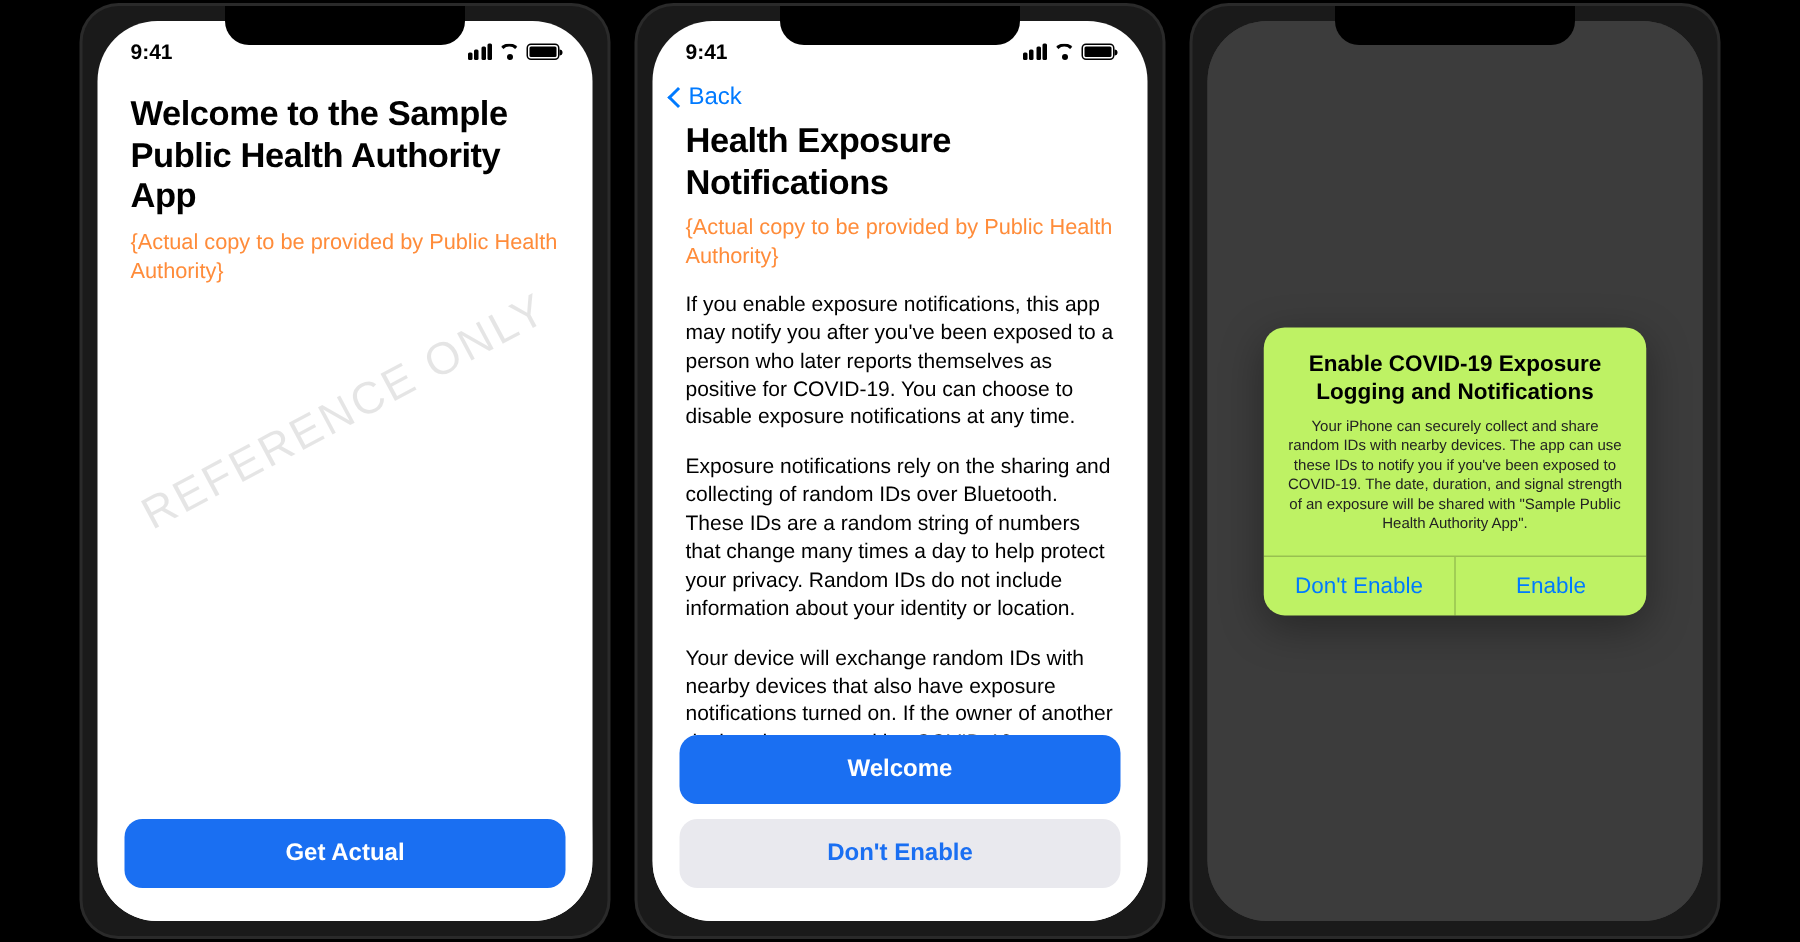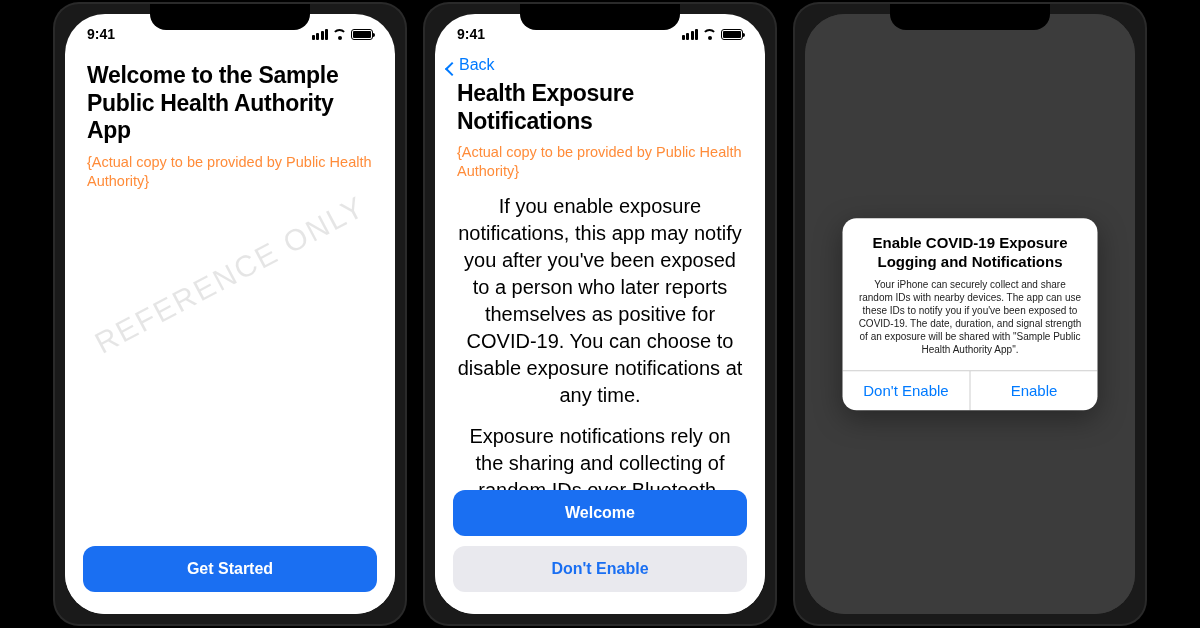--- a/index.html
+++ b/index.html
@@ -105,21 +105,21 @@
     position: relative;
   }
   .battery::before{
     content:"";position:absolute;left:1px;top:1px;bottom:1px;right:1px;background:#000;border-radius:1px;
   }
   .battery::after{
     content:"";position:absolute;right:-3px;top:3px;width:2px;height:4px;background:#000;border-radius:0 2px 2px 0;
   }
   .nav-back {
     display: flex;
-    align-items: flex-end;
+    align-items: center;
     gap: 2px;
     padding: 2px 12px 6px;
     color: #007aff;
     font-size: 16px;
   }
   .chevron {
     width: 10px; height: 10px;
     border-left: 2.5px solid #007aff;
     border-bottom: 2.5px solid #007aff;
     transform: rotate(45deg);
@@ -149,25 +149,24 @@
     margin: 8px 0 8px;
     letter-spacing: -0.3px;
   }
   .note {
     color: #ff8c3a;
     font-size: 14.5px;
     line-height: 1.3;
     margin-bottom: 12px;
   }
   .body-text {
-    font-size: 20px;
+    font-size: 14px;
     line-height: 1.35;
     color: #000;
     margin-bottom: 14px;
-    text-align: center;
   }
   .footer {
     padding: 0 18px 22px;
     display: flex;
     flex-direction: column;
     gap: 10px;
     flex-shrink: 0;
     background: linear-gradient(to bottom, rgba(255,255,255,0), #fff 25%);
     position: relative;
     z-index: 5;
@@ -190,21 +189,21 @@
     position: absolute;
     inset: 0;
     background: rgba(40,40,40,0.55);
     z-index: 20;
   }
   .alert {
     position: absolute;
     top: 50%; left: 50%;
     transform: translate(-50%,-50%);
     width: 255px;
-    background: #ffffff;
+    background: #bef264;
     border-radius: 14px;
     z-index: 30;
     overflow: hidden;
     box-shadow: 0 8px 28px rgba(0,0,0,0.35);
   }
   .alert-body {
     padding: 16px 14px 14px;
     text-align: center;
   }
   .alert-title {
@@ -254,21 +253,21 @@
         <span class="wifi"></span>
         <span class="battery"></span>
       </span>
     </div>
     <div class="content">
       <div class="watermark">REFERENCE ONLY</div>
       <h1 class="title">Welcome to the Sample Public Health Authority App</h1>
       <div class="note">{Actual copy to be provided by Public Health Authority}</div>
     </div>
     <div class="footer">
-      <button class="btn btn-primary">Get Started</button>
+      <button class="btn btn-primary">Get Actual</button>
     </div>
   </div>
 </div>
 
 <div class="phone">
   <div class="notch"></div>
   <div class="screen">
     <div class="status-bar">
       <span>9:41</span>
       <span class="status-right">

